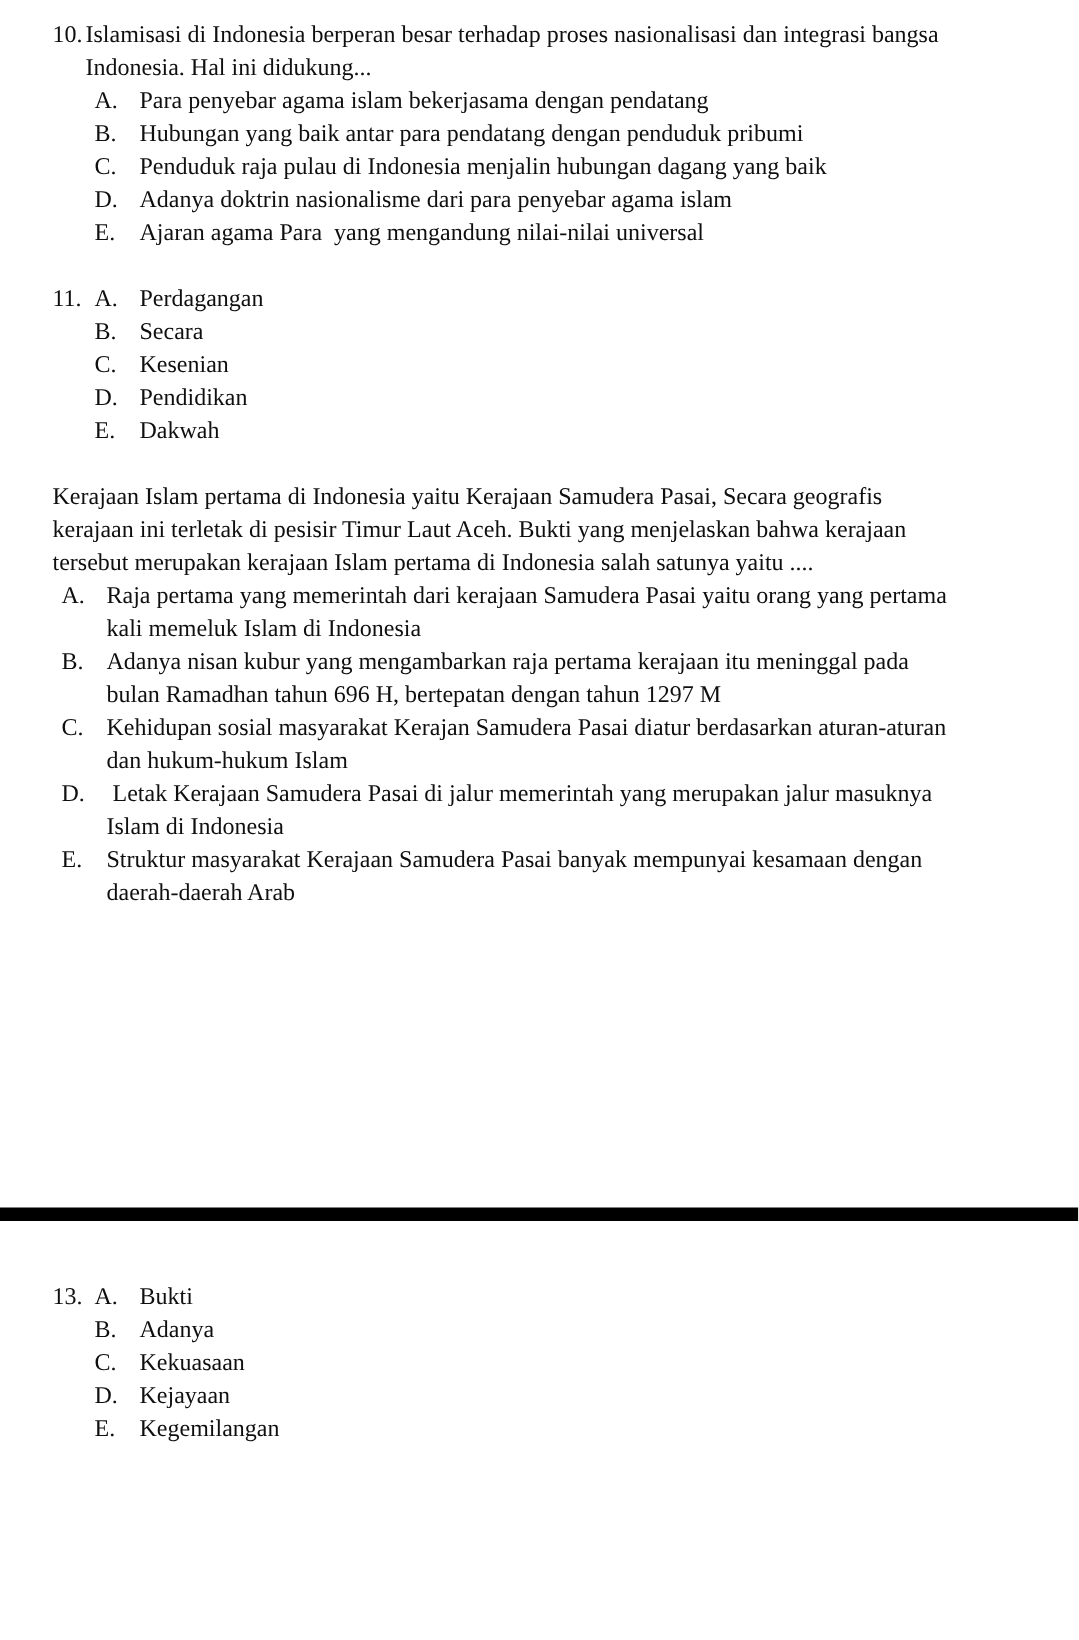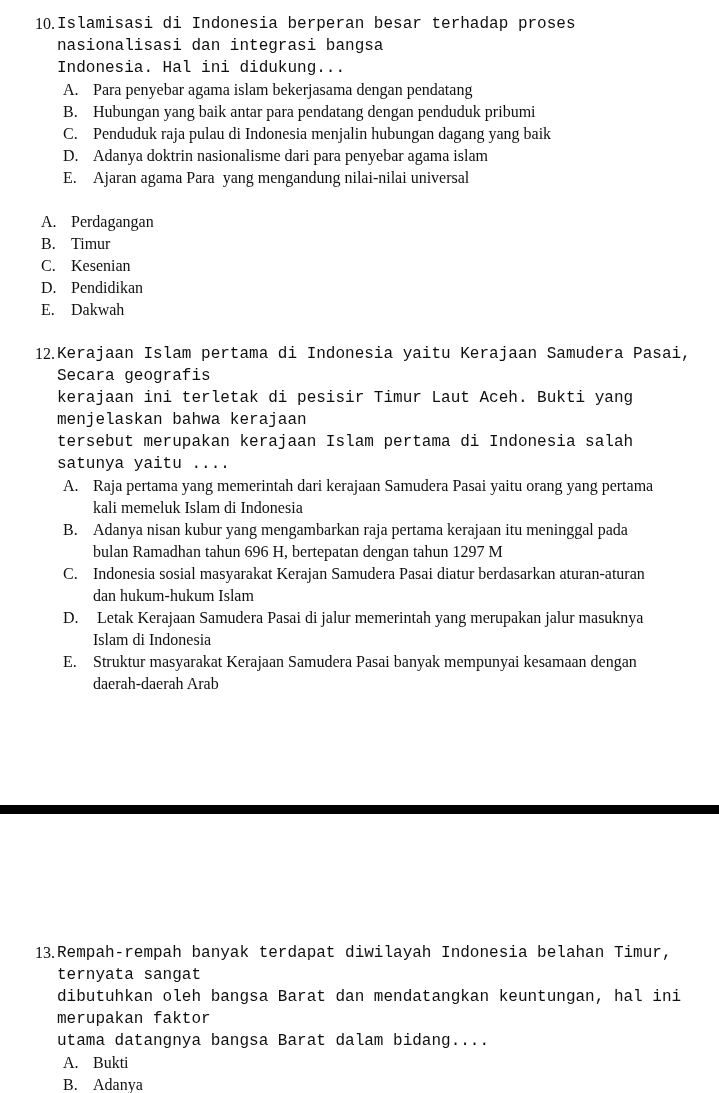--- a/index.html
+++ b/index.html
@@ -12,21 +12,21 @@
     font-family: "Liberation Serif", serif;
     font-size: 16px;
     line-height: 22px;
     color: #0f0f0f;
   }
   .page { padding: 13px 20px 0 35px; }
   .question { display: flex; margin-top: 22px; }
   .question:first-child { margin-top: 0; }
   .qnum { flex: 0 0 22px; }
   .qbody { flex: 1; min-width: 0; }
-  .qtext { white-space: pre-wrap; font-family: Liberation Mono, monospace; }
+  .qtext { white-space: pre-wrap; }
   .option { display: flex; margin-left: 6px; }
   .olet { flex: 0 0 30px; }
   .otext { flex: 1; min-width: 0; white-space: pre-wrap; }
   .question-13 { margin-top: 247px; }
   .page-separator {
     position: absolute;
     top: 805px;
     left: 0;
     width: 719px;
     height: 9px;
@@ -60,84 +60,81 @@
           <div class="otext">Adanya doktrin nasionalisme dari para penyebar agama islam</div>
         </div>
         <div class="option">
           <span class="olet">E.</span>
           <div class="otext">Ajaran agama Para  yang mengandung nilai-nilai universal</div>
         </div>
       </div>
     </div>
 
     <div class="question">
+      <span class="qnum">11.</span>
       <div class="qbody">
         <div class="option">
           <span class="olet">A.</span>
           <div class="otext">Perdagangan</div>
         </div>
         <div class="option">
           <span class="olet">B.</span>
-          <div class="otext">Timur</div>
+          <div class="otext">Secara</div>
         </div>
         <div class="option">
           <span class="olet">C.</span>
           <div class="otext">Kesenian</div>
         </div>
         <div class="option">
           <span class="olet">D.</span>
           <div class="otext">Pendidikan</div>
         </div>
         <div class="option">
           <span class="olet">E.</span>
           <div class="otext">Dakwah</div>
         </div>
       </div>
     </div>
 
     <div class="question">
-      <span class="qnum">12.</span>
       <div class="qbody">
         <div class="qtext">Kerajaan Islam pertama di Indonesia yaitu Kerajaan Samudera Pasai, Secara geografis
 kerajaan ini terletak di pesisir Timur Laut Aceh. Bukti yang menjelaskan bahwa kerajaan
 tersebut merupakan kerajaan Islam pertama di Indonesia salah satunya yaitu ....</div>
         <div class="option">
           <span class="olet">A.</span>
           <div class="otext">Raja pertama yang memerintah dari kerajaan Samudera Pasai yaitu orang yang pertama
 kali memeluk Islam di Indonesia</div>
         </div>
         <div class="option">
           <span class="olet">B.</span>
           <div class="otext">Adanya nisan kubur yang mengambarkan raja pertama kerajaan itu meninggal pada
 bulan Ramadhan tahun 696 H, bertepatan dengan tahun 1297 M</div>
         </div>
         <div class="option">
           <span class="olet">C.</span>
-          <div class="otext">Indonesia sosial masyarakat Kerajan Samudera Pasai diatur berdasarkan aturan-aturan
+          <div class="otext">Kehidupan sosial masyarakat Kerajan Samudera Pasai diatur berdasarkan aturan-aturan
 dan hukum-hukum Islam</div>
         </div>
         <div class="option">
           <span class="olet">D.</span>
           <div class="otext"> Letak Kerajaan Samudera Pasai di jalur memerintah yang merupakan jalur masuknya
 Islam di Indonesia</div>
         </div>
         <div class="option">
           <span class="olet">E.</span>
           <div class="otext">Struktur masyarakat Kerajaan Samudera Pasai banyak mempunyai kesamaan dengan
 daerah-daerah Arab</div>
         </div>
       </div>
     </div>
 
     <div class="question question-13">
       <span class="qnum">13.</span>
       <div class="qbody">
-        <div class="qtext">Rempah-rempah banyak terdapat diwilayah Indonesia belahan Timur, ternyata sangat
-dibutuhkan oleh bangsa Barat dan mendatangkan keuntungan, hal ini merupakan faktor
-utama datangnya bangsa Barat dalam bidang....</div>
         <div class="option">
           <span class="olet">A.</span>
           <div class="otext">Bukti</div>
         </div>
         <div class="option">
           <span class="olet">B.</span>
           <div class="otext">Adanya</div>
         </div>
         <div class="option">
           <span class="olet">C.</span>

